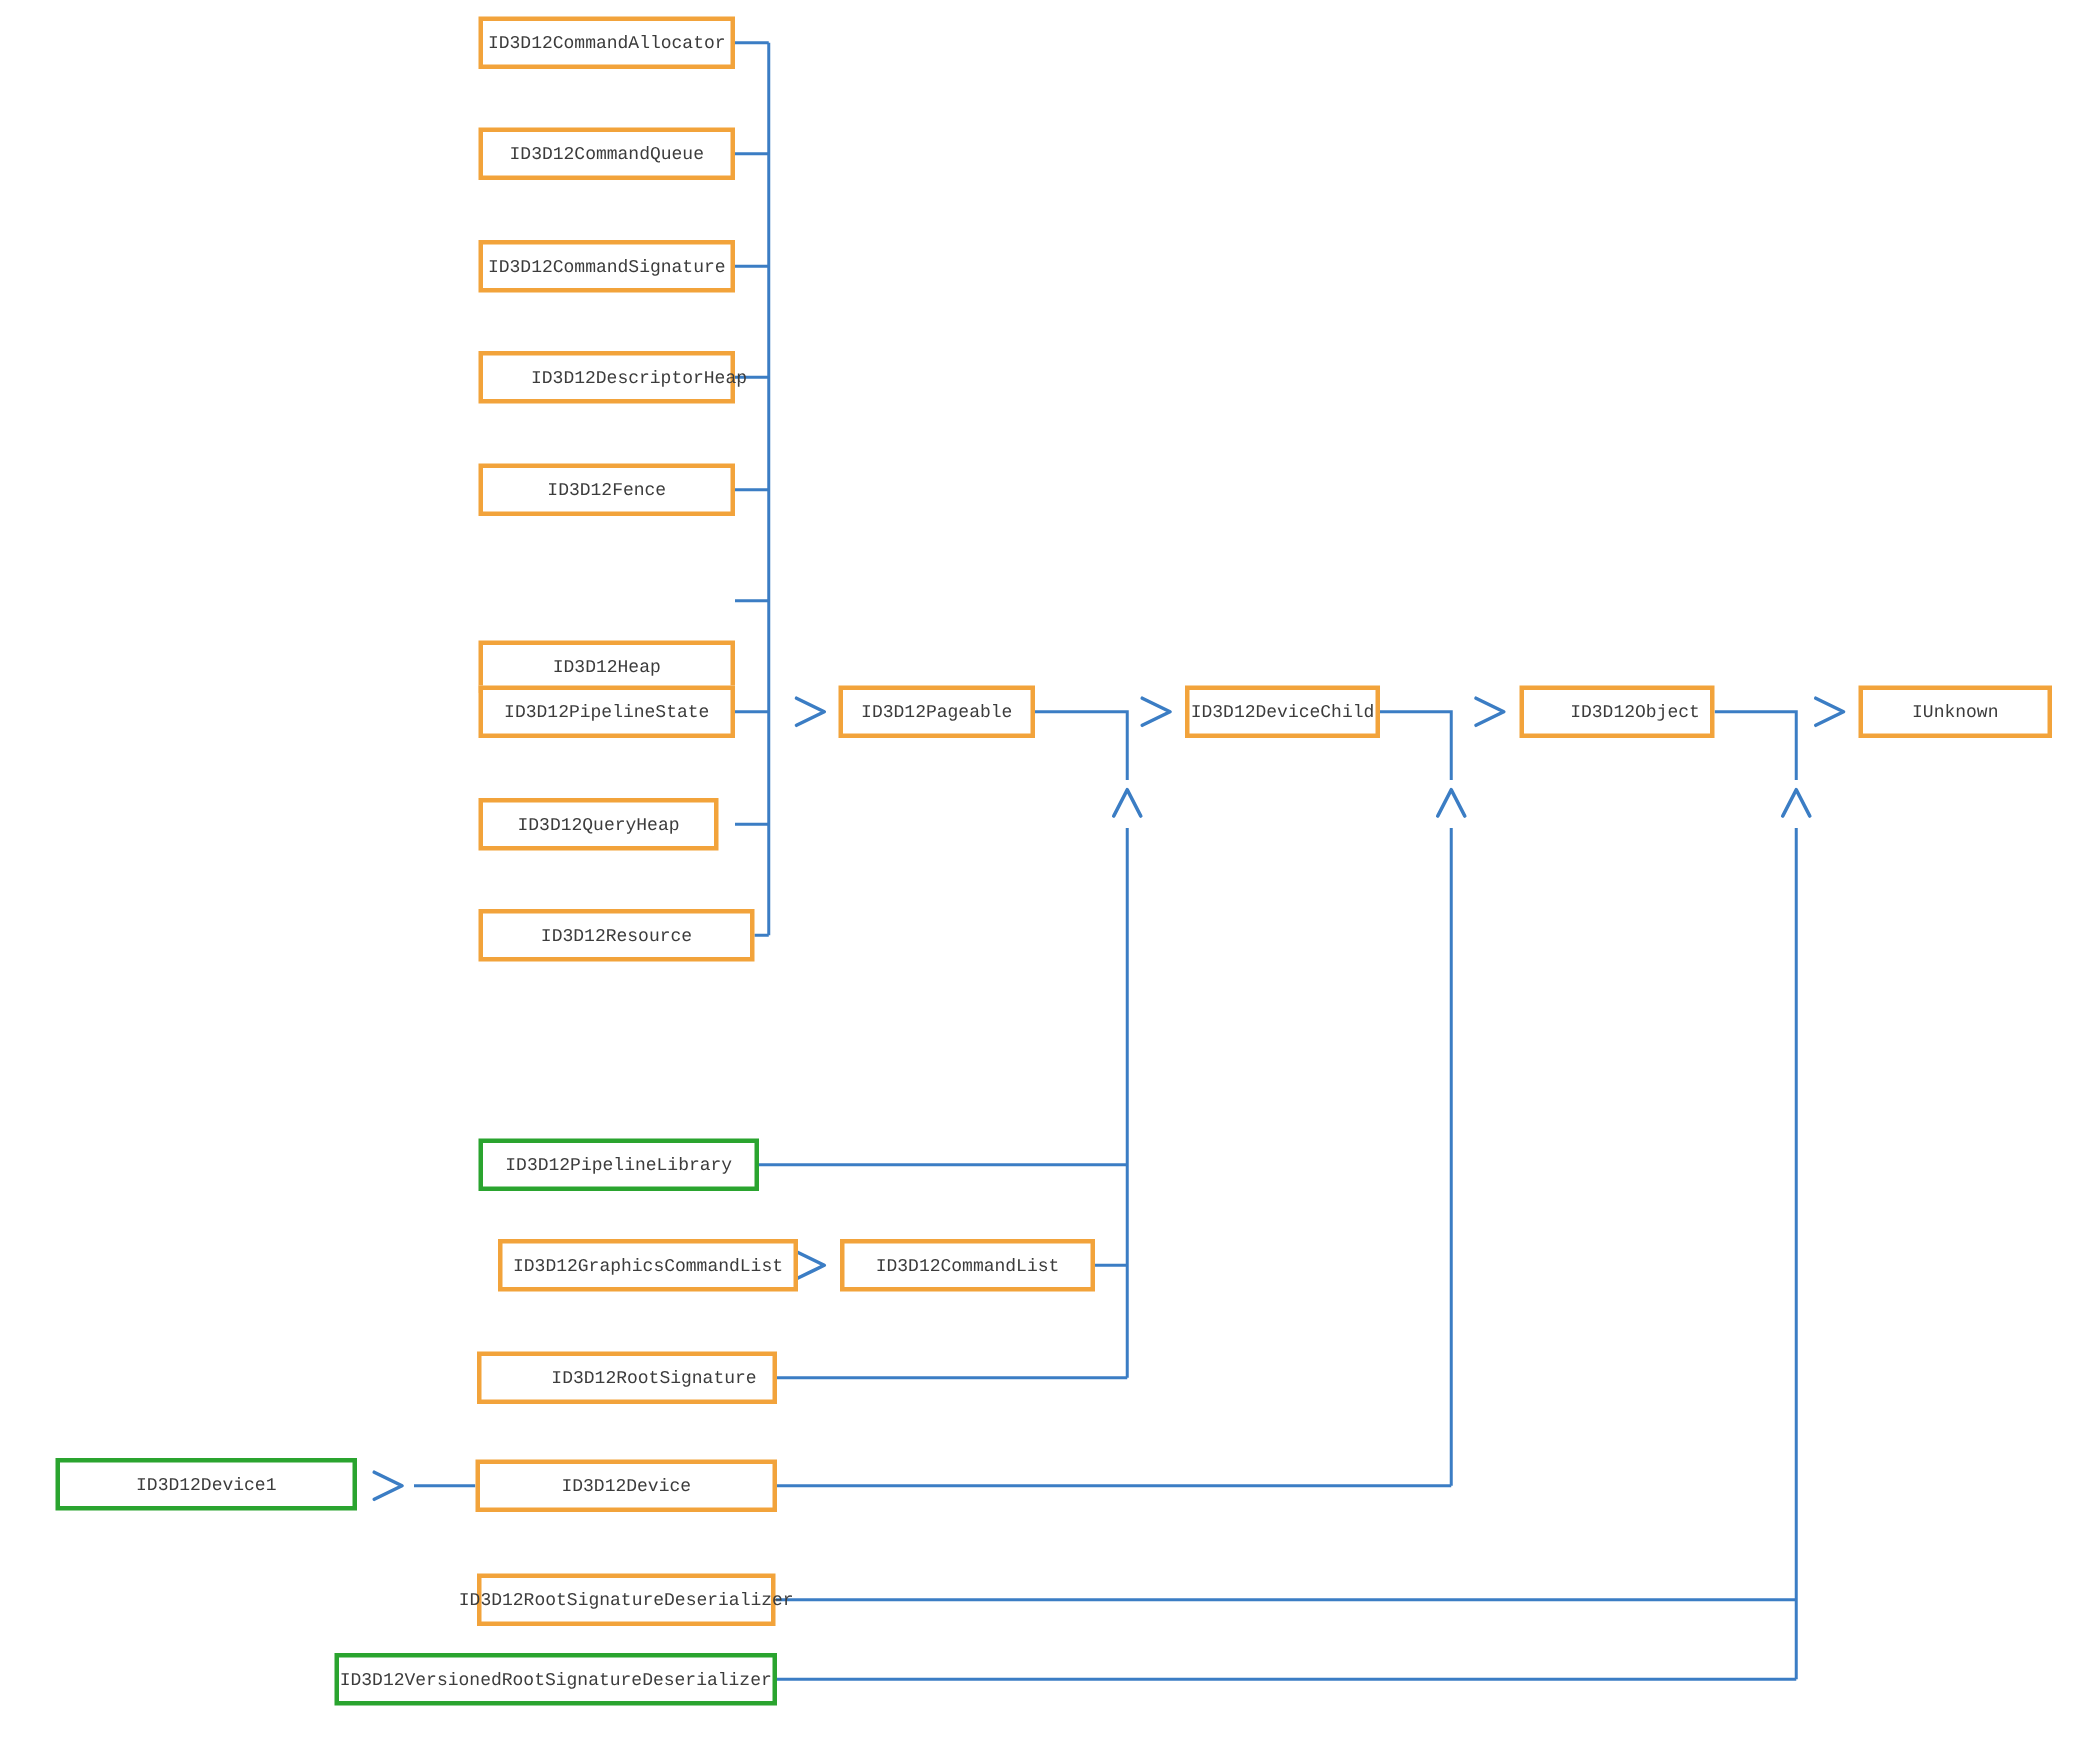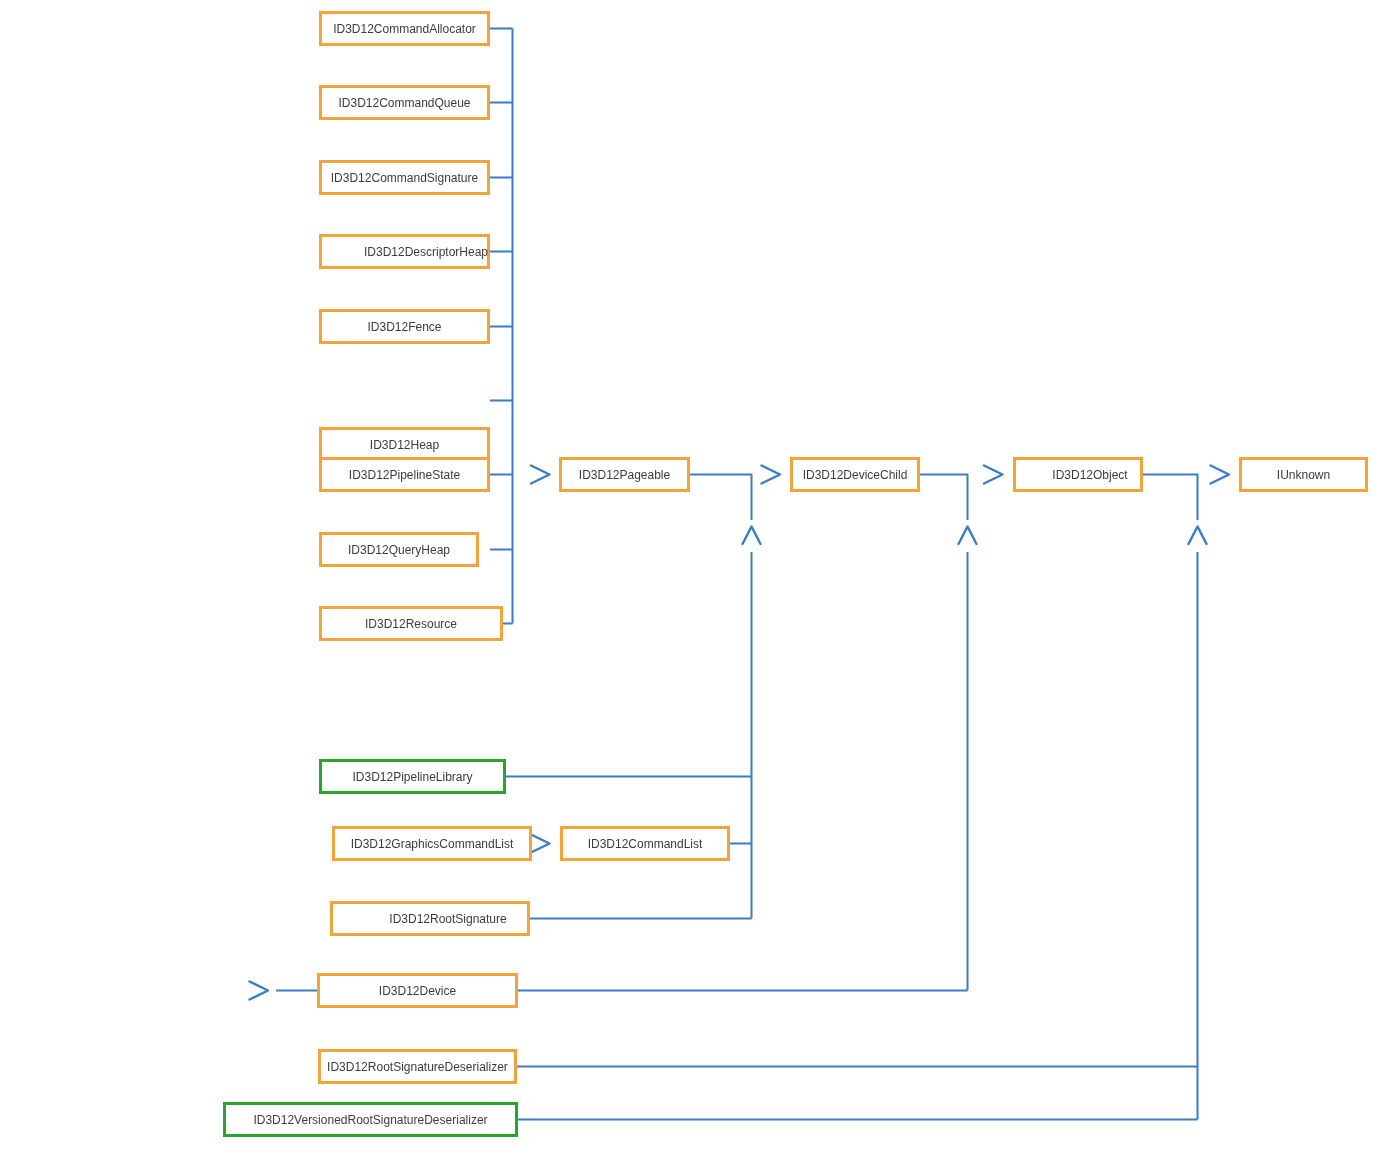--- a/index.html
+++ b/index.html
@@ -2,21 +2,21 @@
 <html style="--orange: #F2A33B; --green: #2AA42F; --connector: #3B7DC4; --text: #3C3C3C; --background: #FFFFFF;"><head>
 <meta charset="utf-8">
 <title>Diagram</title>
 <style>
   html, body { margin: 0; padding: 0; background: #fff; }
   .canvas {
     position: relative;
     width: 1393px;
     height: 1169px;
     background: var(--background, #fff);
-    font-family: Liberation Sans, sans-serif;
+    font-family: Liberation Mono, monospace;
     overflow: hidden;
   }
   svg.wires {
     position: absolute;
     left: 0; top: 0;
     width: 1393px; height: 1169px;
   }
   .wire {
     stroke: var(--connector, #3B7DC4);
     stroke-width: 2;
@@ -97,18 +97,19 @@
   <div class="node orange" style="left:319px; top:606px; width:184px;">ID3D12Resource</div>
 
   <div class="node orange" style="left:559px;  top:457px; width:131px;">ID3D12Pageable</div>
   <div class="node orange" style="left:790px;  top:457px; width:130px;">ID3D12DeviceChild</div>
   <div class="node orange" style="left:1013px; top:457px; width:130px;padding-left:24px;">ID3D12Object</div>
   <div class="node orange" style="left:1239px; top:457px; width:129px;text-align:right;">IUnknown</div>
 
   <div class="node green" style="left:319px; top:759px;  width:187px;">ID3D12PipelineLibrary</div>
   <div class="node orange" style="left:332px; top:826px;  width:200px;">ID3D12GraphicsCommandList</div>
   <div class="node orange" style="left:560px; top:826px;  width:170px;">ID3D12CommandList</div>
-  <div class="node orange" style="left:330px; top:901px;  width:200px;padding-left:36px;">ID3D12RootSignature</div>
+  <div class="node orange" style="left:318px; top:901px;  width:200px;padding-left:36px;">ID3D12RootSignature</div>
+  <div class="node green" style="left:37px;  top:972px;  width:201px;">ID3D12Device1</div>
   <div class="node orange" style="left:317px; top:973px;  width:201px;">ID3D12Device</div>
   <div class="node orange" style="left:318px; top:1049px; width:199px;">ID3D12RootSignatureDeserializer</div>
   <div class="node green" style="left:223px; top:1102px; width:295px;">ID3D12VersionedRootSignatureDeserializer</div>
 
 </div>
 
 </body></html>

